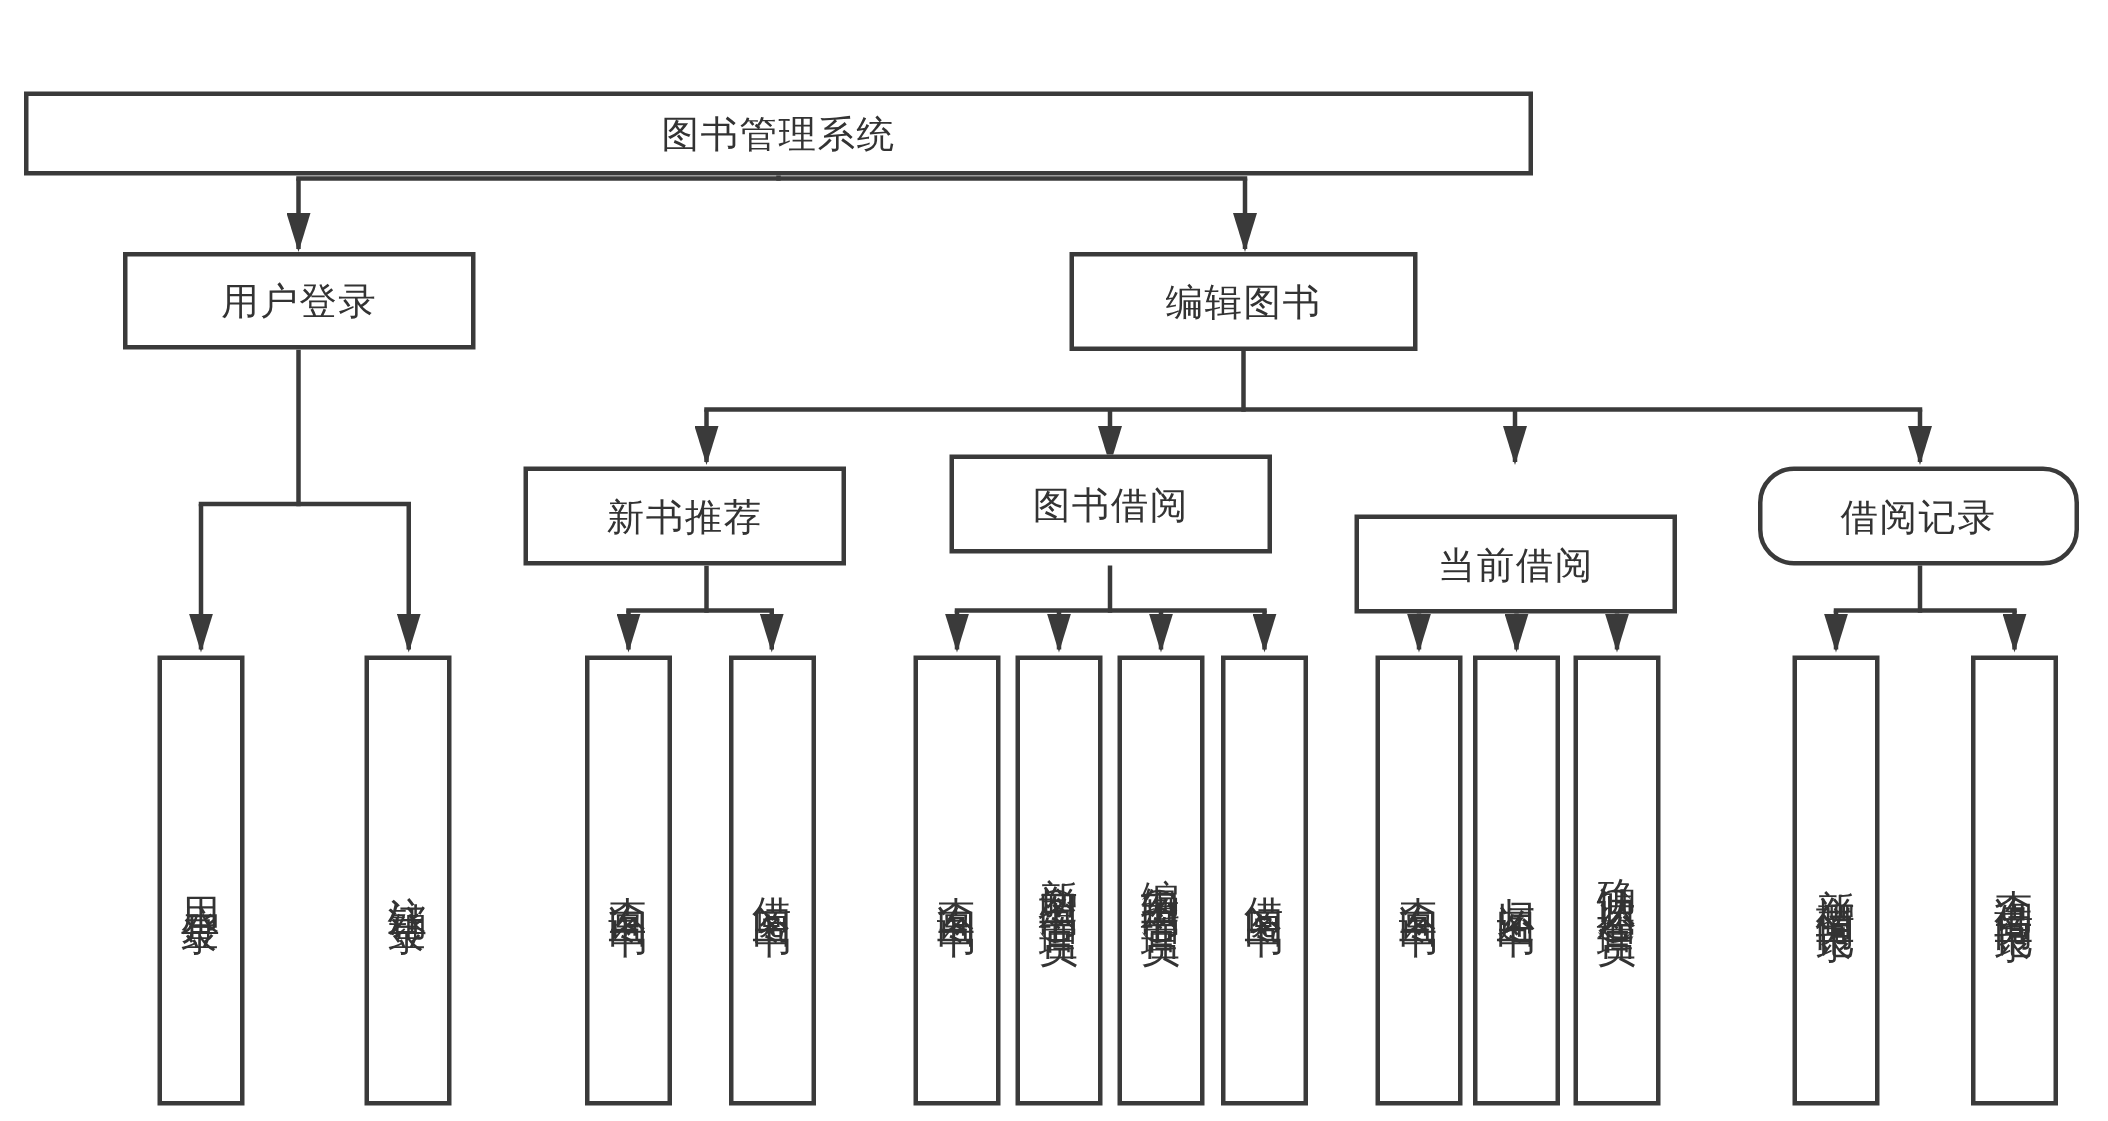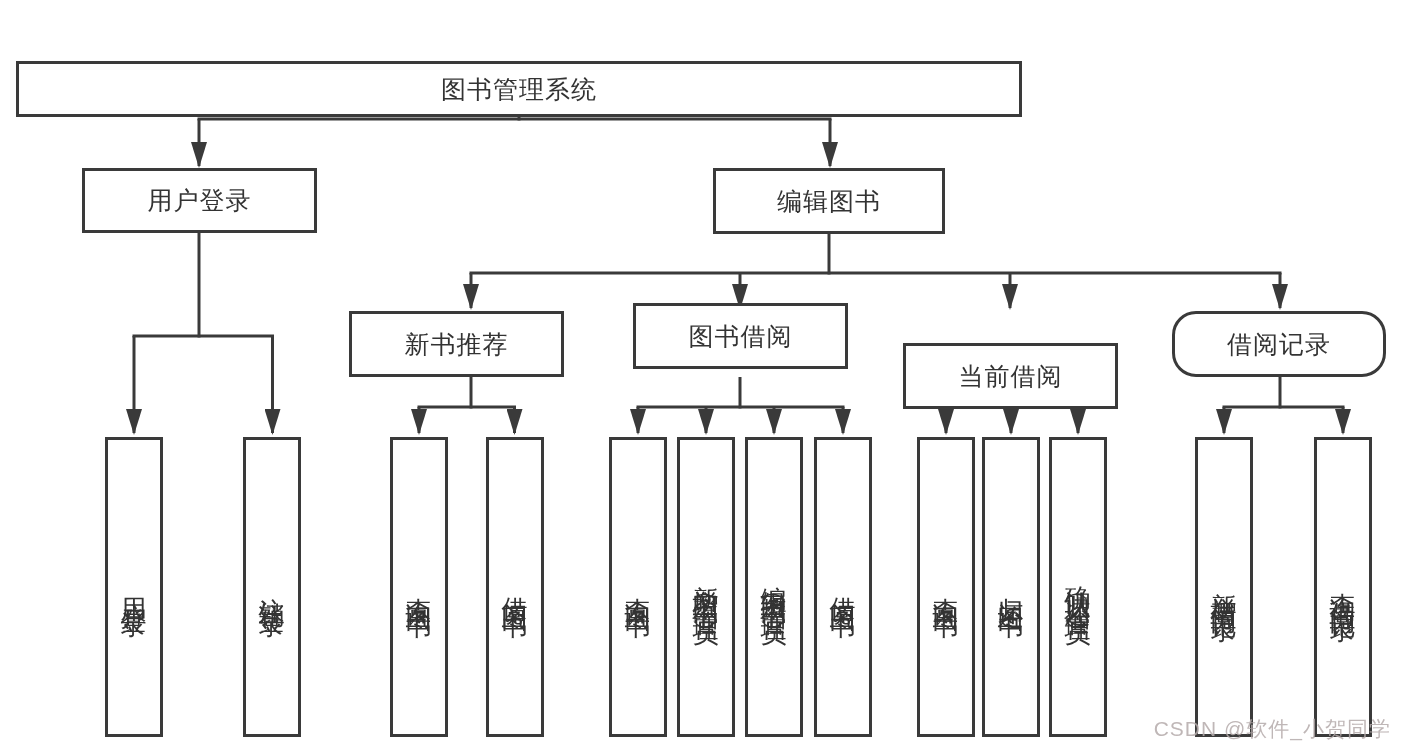--- a/index.html
+++ b/index.html
@@ -124,14 +124,13 @@
   <div class="node vert" style="left:745px;top:437px;width:58px;height:300px;">编辑图书（管理员）</div>
   <div class="node vert" style="left:814px;top:437px;width:58px;height:300px;">借阅图书</div>
 
   <div class="node vert" style="left:917px;top:437px;width:58px;height:300px;">查询图书</div>
   <div class="node vert" style="left:982px;top:437px;width:58px;height:300px;">归还图书</div>
   <div class="node vert" style="left:1049px;top:437px;width:58px;height:300px;">确认归还（管理员）</div>
 
   <div class="node vert" style="left:1195px;top:437px;width:58px;height:300px;">新增借阅记录</div>
   <div class="node vert" style="left:1314px;top:437px;width:58px;height:300px;">查询借阅记录</div>
 
-  <div class="watermark">CSDN @软件_小贺同学</div>
 </div>
 
 </body></html>

